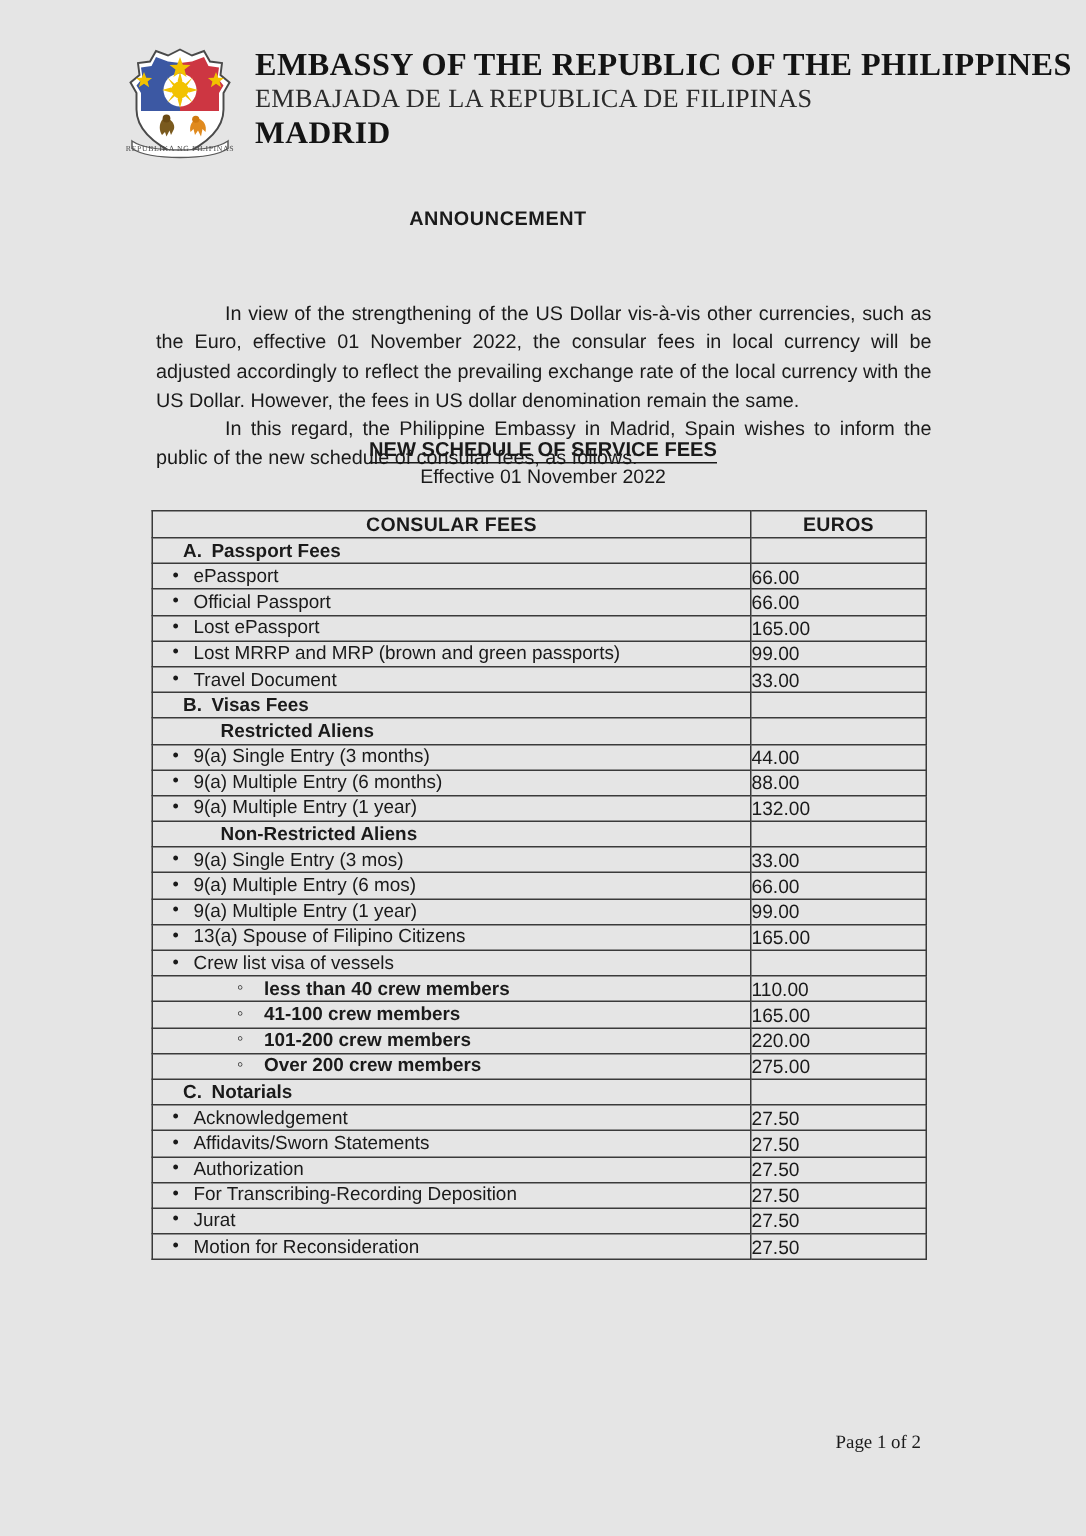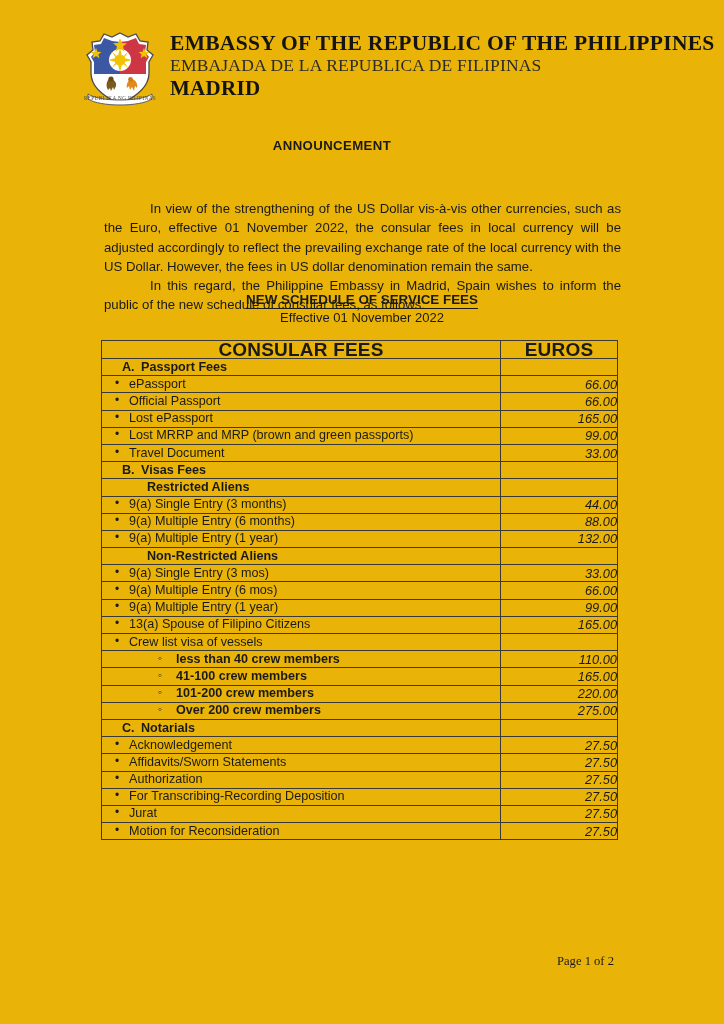--- a/index.html
+++ b/index.html
@@ -8,21 +8,21 @@
     background: #ffffff;
   }
   body {
     font-family: "Liberation Sans", sans-serif;
     color: #1a1a1a;
   }
   #page {
     position: relative;
     width: 724px;
     height: 1024px;
-    background: #eab308;
+    background: #e5e5e5;
     overflow: hidden;
   }
 
   
   .letterhead {
     position: absolute;
     left: 78px;
     top: 28px;
     width: 570px;
     height: 82px;
@@ -131,28 +131,27 @@
   #fee-table th, #fee-table td {
     border: 1px solid #3a3a3a;
     padding: 0;
     height: 16.2px;
     vertical-align: middle;
     line-height: 15px;
   }
   #fee-table thead th {
     text-align: center;
     font-weight: bold;
-    font-size: 19px;
+    font-size: 13px;
     height: 17px;
     letter-spacing: 0.2px;
   }
   td.amount {
-    text-align: right;
+    text-align: left;
     font-size: 12.8px;
-    font-style: italic;
   }
   
   .r-section .lbl {
     font-weight: bold;
     padding-left: 20px;
     display: block;
   }
   .r-section .lbl .ltr {
     display: inline-block;
     width: 19px;

